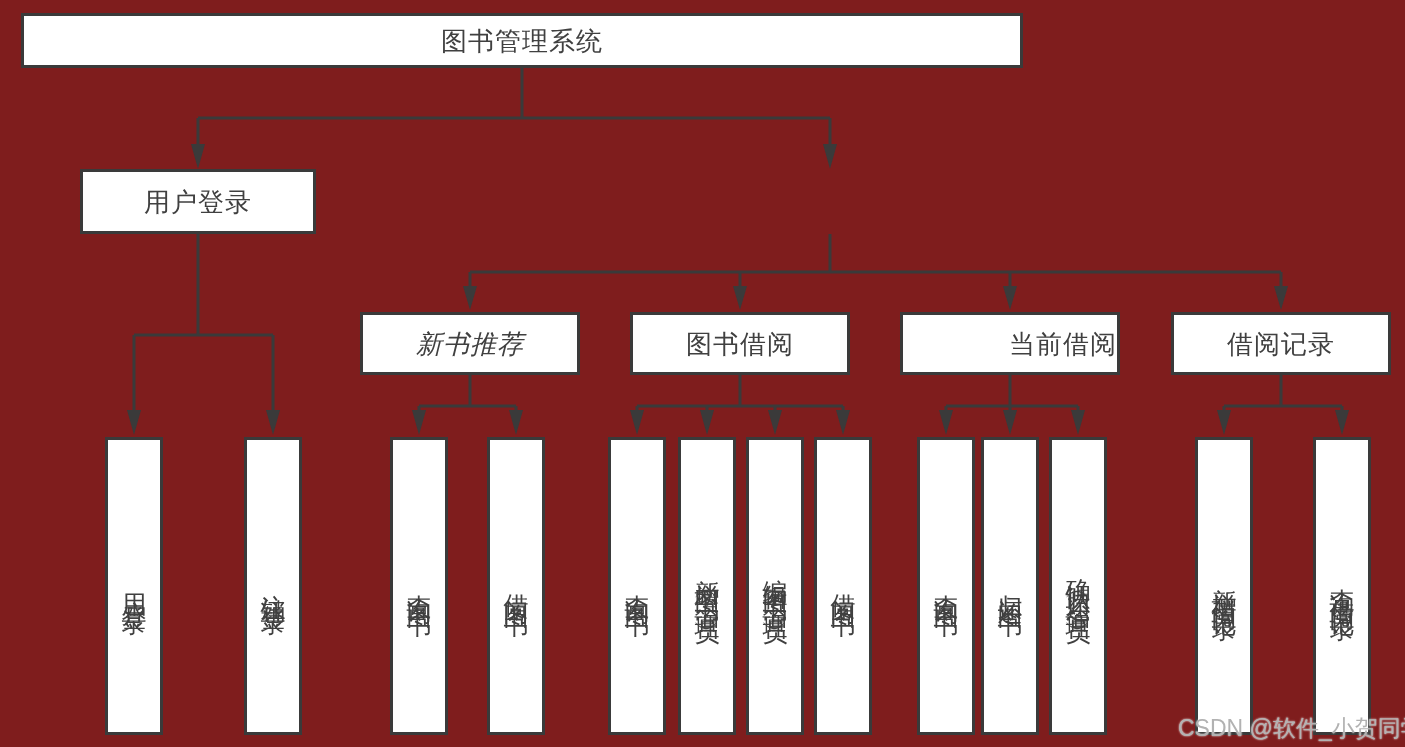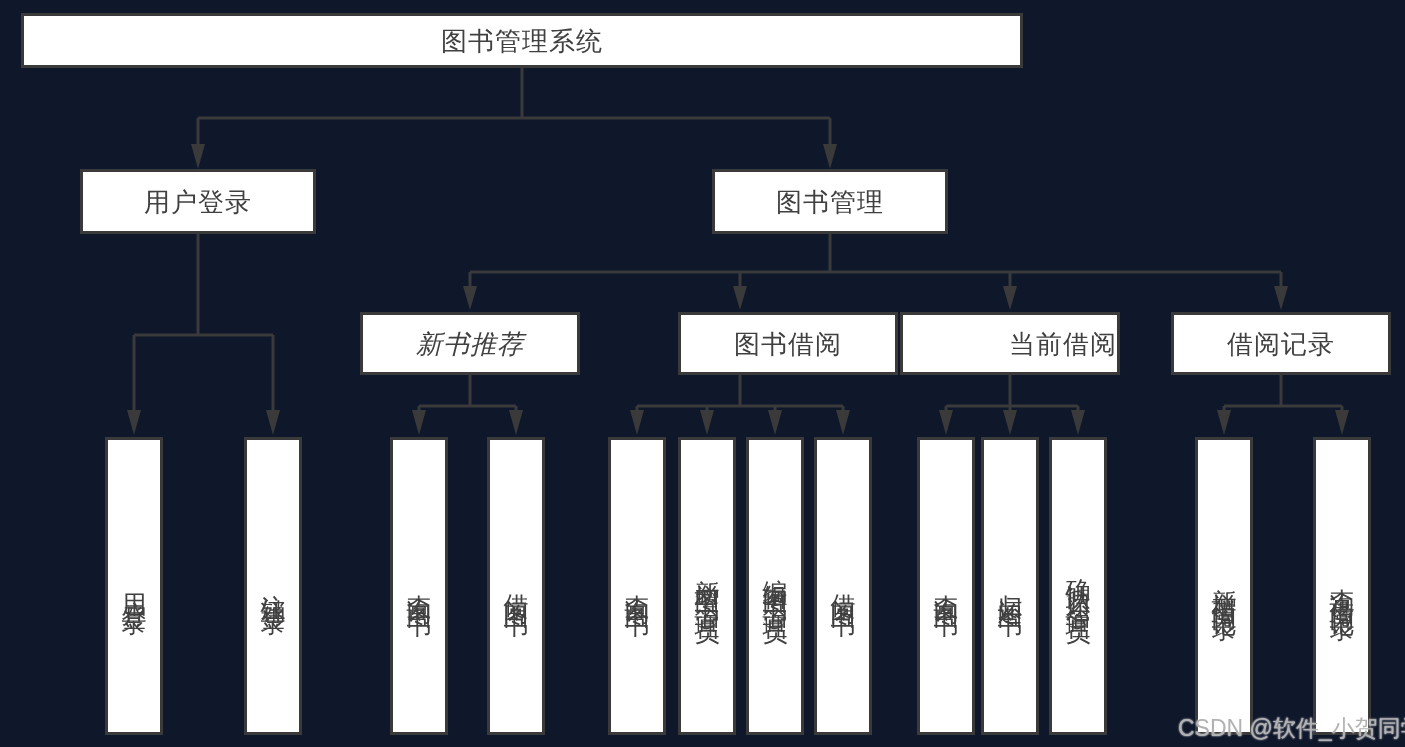--- a/index.html
+++ b/index.html
@@ -5,21 +5,21 @@
   html, body {
     margin: 0;
     padding: 0;
     background: #ffffff;
     font-family: "Liberation Sans", "DejaVu Sans", sans-serif;
   }
   .canvas {
     position: relative;
     width: 1405px;
     height: 747px;
-    background: #0f172a;
+    background: #7f1d1d;
     overflow: hidden;
   }
   svg.connectors {
     position: absolute;
     left: 0;
     top: 0;
     pointer-events: none;
   }
   .box {
     position: absolute;
@@ -118,28 +118,25 @@
     </g>
   </svg>
 
   <div class="box hbox" style="left:21px;top:13px;width:1002px;height:55px;">
     <span class="hlabel">图书管理系统</span>
   </div>
 
   <div class="box hbox" style="left:80px;top:169px;width:236px;height:65px;">
     <span class="hlabel">用户登录</span>
   </div>
-  <div class="box hbox" style="left:712px;top:169px;width:236px;height:65px;">
-    <span class="hlabel">图书管理</span>
-  </div>
 
   <div class="box hbox" style="left:360px;top:312px;width:220px;height:63px;font-style:italic;">
     <span class="hlabel">新书推荐</span>
   </div>
-  <div class="box hbox" style="left:630px;top:312px;width:220px;height:63px;margin-left:48px;">
+  <div class="box hbox" style="left:630px;top:312px;width:220px;height:63px;">
     <span class="hlabel">图书借阅</span>
   </div>
   <div class="box hbox" style="left:900px;top:312px;width:220px;height:63px;justify-content:flex-end;">
     <span class="hlabel">当前借阅</span>
   </div>
   <div class="box hbox" style="left:1171px;top:312px;width:220px;height:63px;">
     <span class="hlabel">借阅记录</span>
   </div>
 
   <div class="box vbox" style="left:105px;top:437px;">

